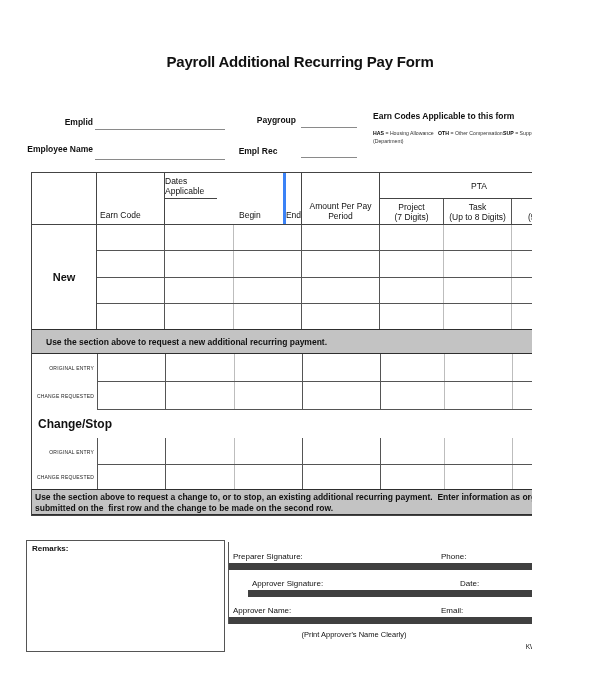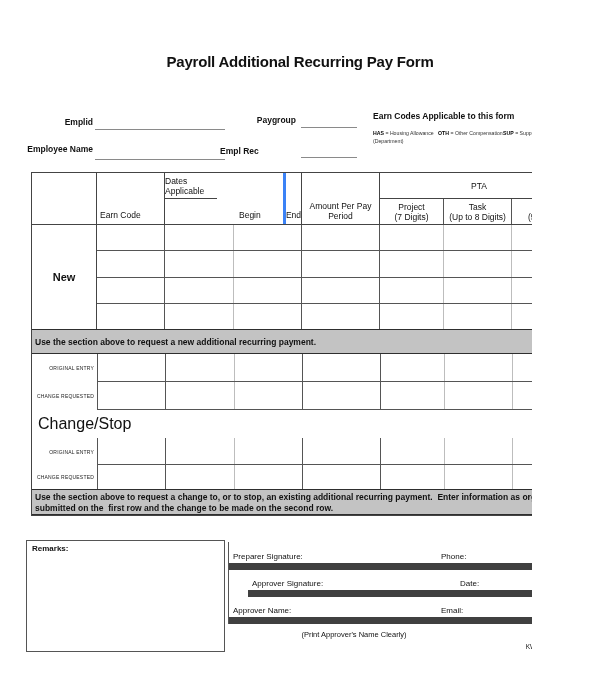--- a/index.html
+++ b/index.html
@@ -50,30 +50,30 @@
   .c-earn  { width:68px; border-right:1px solid #555; }
   .c-begin { width:69px; border-right:1px solid #bdbdbd; }
   .c-end   { width:68px; border-right:1px solid #555; }
   .c-amt   { width:78px; border-right:1px solid #555; }
   .c-proj  { width:64px; border-right:1px solid #bdbdbd; }
   .c-task  { width:68px; border-right:1px solid #bdbdbd; }
   .c-award { flex:1; }
 
   .banner { background:#c3c3c3; border-top:1px solid #2e2e2e; border-bottom:1px solid #2e2e2e;
             font-weight:bold; font-size:8.5px; }
-  .banner1 { height:25px; display:flex; align-items:center; padding-left:3px; }
+  .banner1 { height:25px; display:flex; align-items:center; padding-left:14px; }
   .banner2 { height:26px; padding:2px 4px 0 3px; line-height:1.3; white-space:pre-wrap; }
 
   .entry-row { display:flex; }
   .entry-label { width:65px; display:flex; align-items:center; justify-content:flex-end;
                  padding-right:3px; font-size:5px; color:#222; letter-spacing:0.2px; white-space:nowrap; }
   .entry-grid { flex:1; display:flex; border-left:1px solid #555; border-bottom:1px solid #555; }
   .r-oe1 { height:28px; } .r-cr1 { height:28px; }
   .r-cs  { height:28px; display:flex; align-items:center; padding-left:6px;
-           font-weight:normal; font-size:16px; }
+           font-weight:bold; font-size:12px; }
   .r-oe2 { height:27px; } .r-oe2 .entry-grid { border-top:0px; }
   .r-cr2 { height:24px; } .r-cr2 .entry-grid { border-bottom:none; }
 
   
   .remarks-box { position:absolute; left:26px; top:540px; width:199px; height:112px;
                  border:1px solid #555; padding:3px 0 0 5px; font-size:8px; font-weight:bold; }
 
   .sig-block { position:absolute; left:228px; top:542px; width:342px; }
   .sig-rows { border-left:1px solid #555; }
   .sig-row { position:relative; border-bottom:7px solid #404040; }
@@ -92,21 +92,21 @@
 
   <div class="fld-label" style="left:20px;top:117px;width:73px;text-align:right;">Emplid</div>
   <div class="uline" style="left:95px;top:129px;width:130px;"></div>
 
   <div class="fld-label" style="left:20px;top:144px;width:73px;text-align:right;">Employee Name</div>
   <div class="uline" style="left:95px;top:159px;width:130px;"></div>
 
   <div class="fld-label" style="left:220px;top:115px;width:76px;text-align:right;">Paygroup</div>
   <div class="uline" style="left:301px;top:127px;width:56px;"></div>
 
-  <div class="fld-label" style="left:220px;top:146px;width:76px;text-align:left;">Empl Rec</div>
+  <div class="fld-label" style="left:220px;top:146px;width:76px;text-align:center;">Empl Rec</div>
   <div class="uline" style="left:301px;top:157px;width:56px;"></div>
 
   <div class="ec-head">Earn Codes Applicable to this form</div>
   <div class="ec-item" style="left:373px;">
     <b>HAS</b>
     <span>= Housing Allowance</span>
   </div>
   <div class="ec-item" style="left:438px;">
     <b>OTH</b>
     <span>= Other Compensation</span>

